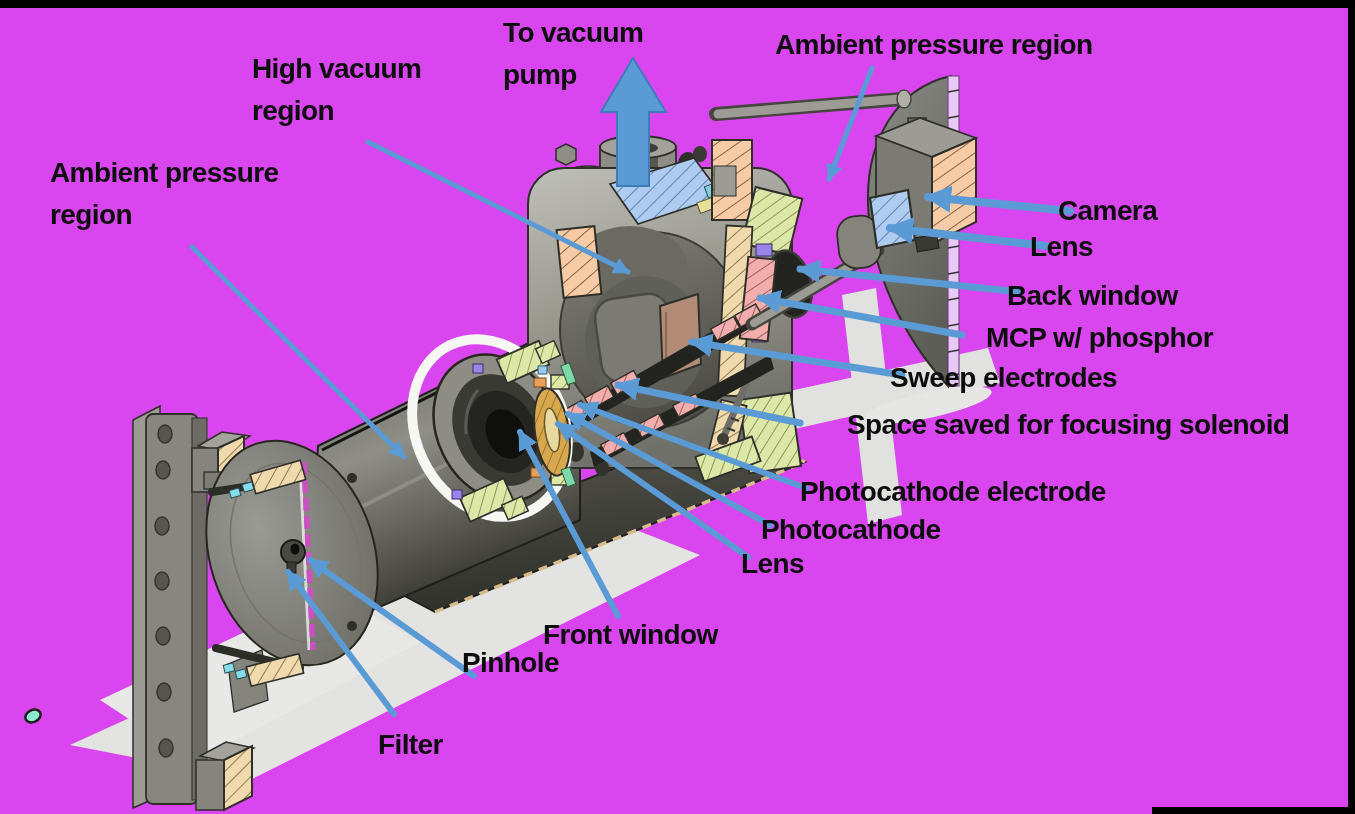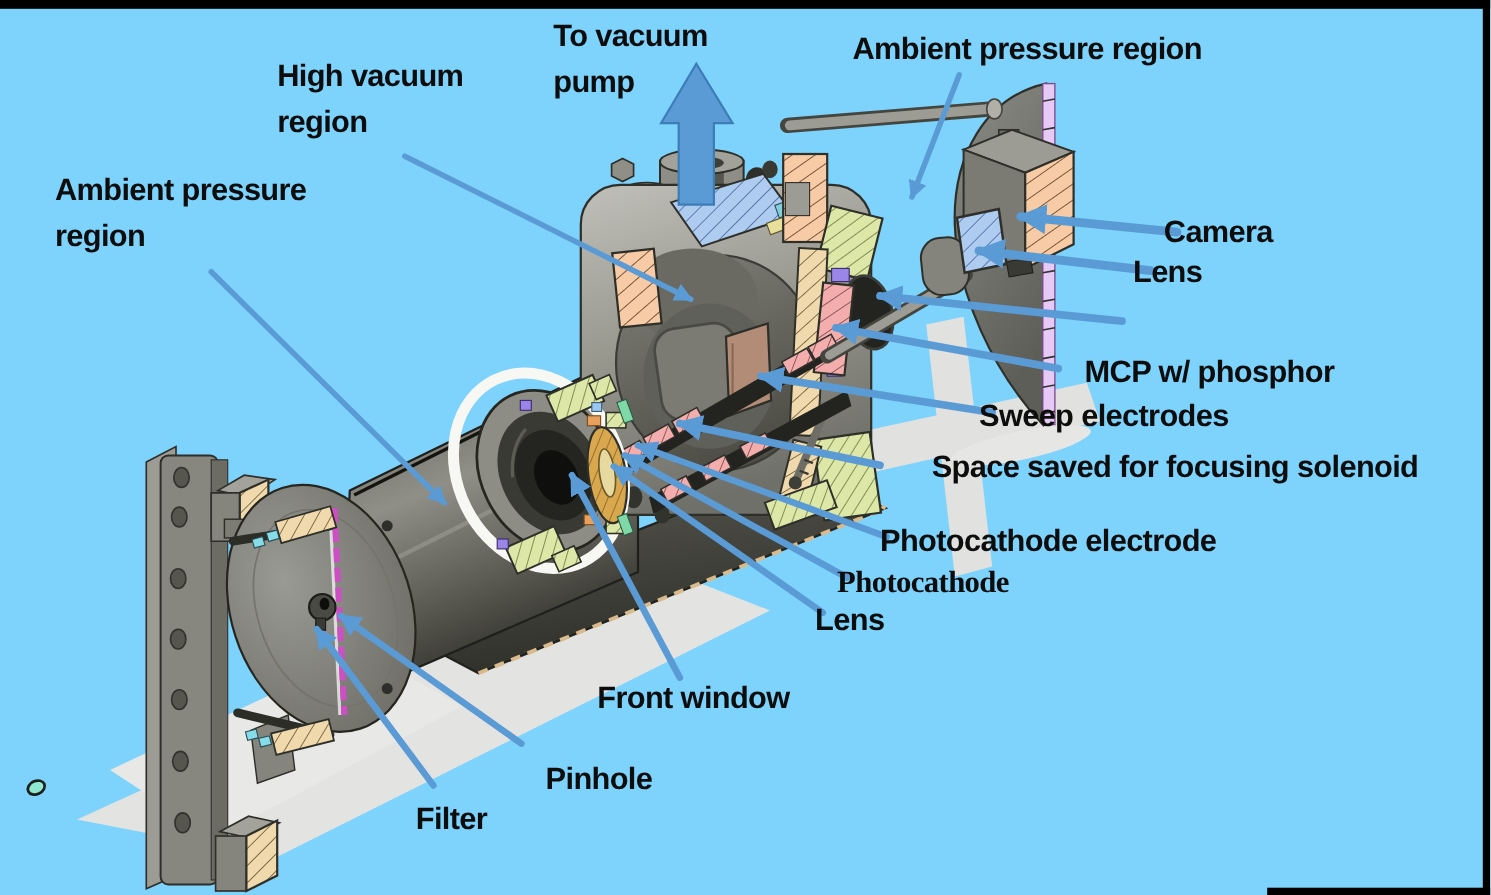--- a/index.html
+++ b/index.html
@@ -1,17 +1,17 @@
 <!DOCTYPE html>
 <html><head>
 <meta charset="utf-8">
 <style>
   html,body{margin:0;padding:0;background:#ffffff;}
   .stage{
-    position:relative;width:1355px;height:814px;background:#7dd3fc;
+    position:relative;width:1355px;height:814px;background:#d946ef;
     overflow:hidden;font-family:"Liberation Sans",sans-serif;
   }
   .frame-bar{position:absolute;background:#000;}
   .cad{position:absolute;left:0;top:0;}
   .lbl{
     position:absolute;font-weight:700;font-size:28px;letter-spacing:-0.6px;
     line-height:1.5;color:var(--label-color,#0d0d0d);white-space:nowrap;z-index:5;
   }
   .lbl.wrap{white-space:normal;}
   .leader{stroke:var(--arrow-color,#5B9BD5);fill:none;stroke-linecap:round;}
@@ -313,26 +313,27 @@
       <line class="leader" x1="394" y1="714" x2="288" y2="572" stroke-width="6" marker-end="url(#ah)"></line>
     </g>
   </svg>
 
   <div class="lbl wrap" style="left:503px;top:12px;width:195px;">To vacuum pump</div>
   <div class="lbl wrap" style="left:252px;top:48px;width:225px;">High vacuum region</div>
   <div class="lbl" style="left:775px;top:24px;">Ambient pressure region</div>
   <div class="lbl wrap" style="left:50px;top:152px;width:300px;">Ambient pressure region</div>
   <div class="lbl" style="left:1058px;top:190px;">Camera</div>
   <div class="lbl" style="left:1030px;top:226px;">Lens</div>
+  <div class="lbl" style="left:1007px;top:275px;">Back window</div>
   <div class="lbl" style="left:948px;top:317px;margin-left:38px;">MCP w/ phosphor</div>
   <div class="lbl" style="left:890px;top:357px;">Sweep electrodes</div>
   <div class="lbl" style="left:802px;top:404px;margin-left:45px;">Space saved for focusing solenoid</div>
   <div class="lbl" style="left:800px;top:471px;">Photocathode electrode</div>
-  <div class="lbl" style="left:761px;top:509px;font-family:Liberation Serif, serif;">Photocathode</div>
+  <div class="lbl" style="left:761px;top:509px;">Photocathode</div>
   <div class="lbl" style="left:741px;top:543px;">Lens</div>
   <div class="lbl" style="left:543px;top:614px;">Front window</div>
-  <div class="lbl" style="left:462px;top:687px;margin-left:34px;">Pinhole</div>
+  <div class="lbl" style="left:462px;top:642px;">Pinhole</div>
   <div class="lbl" style="left:378px;top:724px;">Filter</div>
 
   <div class="frame-bar" style="left:0;top:0;width:1355px;height:8px;"></div>
   <div class="frame-bar" style="left:1348px;top:0;width:7px;height:814px;"></div>
   <div class="frame-bar" style="left:1152px;top:807px;width:203px;height:7px;"></div>
 </div>
 
 </body></html>

